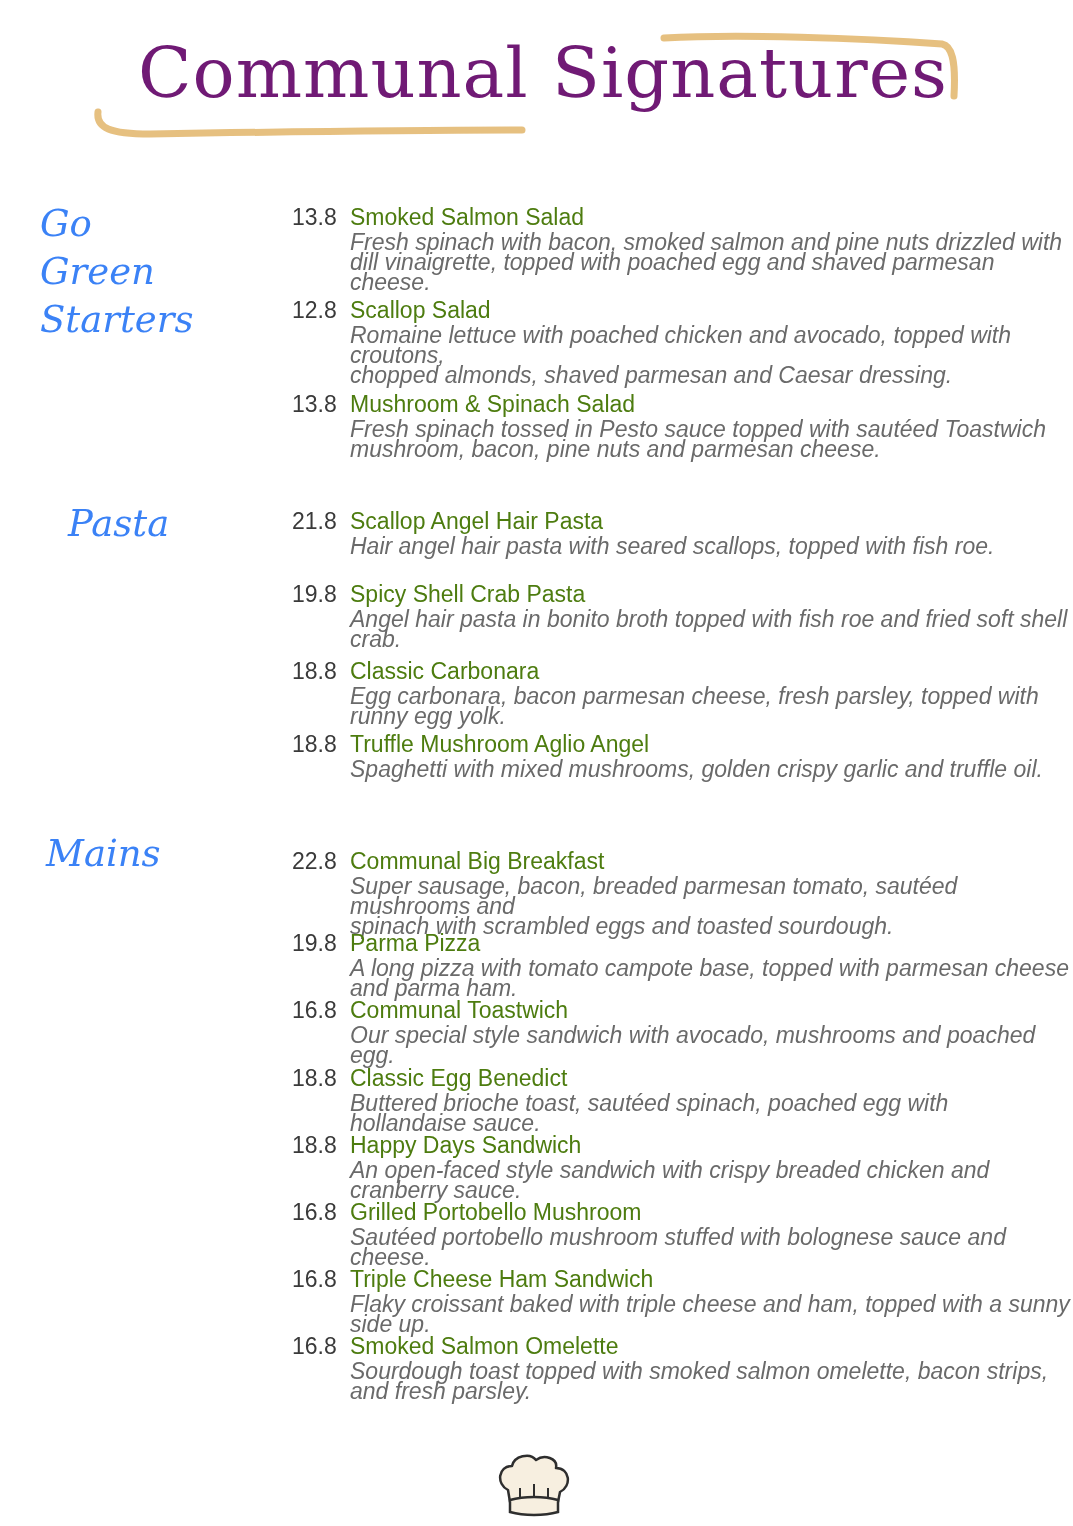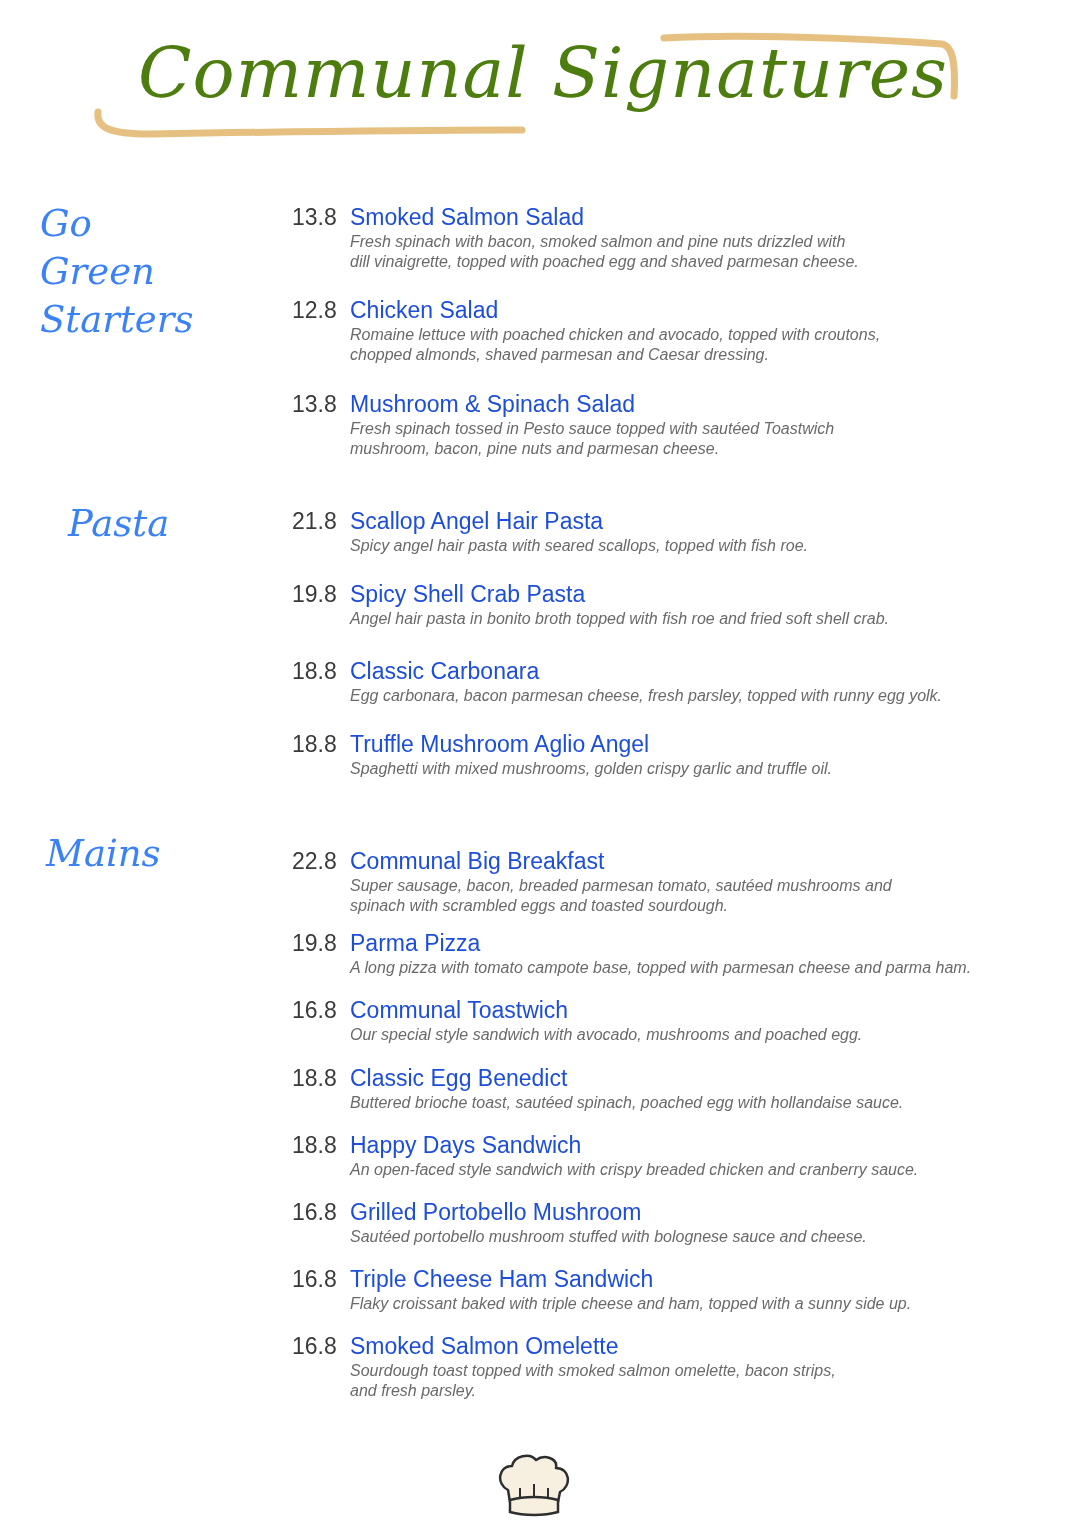--- a/index.html
+++ b/index.html
@@ -1,31 +1,31 @@
 <!DOCTYPE html>
 <html><head>
 <meta charset="utf-8">
 <style>
   html, body { margin: 0; padding: 0; background: #ffffff; }
   body { width: 1073px; height: 1526px; position: relative; overflow: hidden; font-family: "Liberation Sans", sans-serif; color: #3a3a3a; }
   .title-wrap { position: absolute; left: 0; top: 0; width: 1073px; height: 170px; }
   .brush { position: absolute; }
   .title {
     position: absolute; left: 138px; top: 32px;
-    font-family: "DejaVu Serif", serif; font-style: italic; font-size: 70px; letter-spacing: 1px;
-    color: #4d7c0f; white-space: nowrap;
+    font-family: "DejaVu Serif", serif; font-size: 70px; letter-spacing: 1px;
+    color: #701a75; white-space: nowrap;
   }
   .section-label {
     position: absolute; left: 40px;
     font-family: "DejaVu Serif", serif; font-style: italic; font-size: 37px; line-height: 48px; color: #3b82f6;
   }
   .item { position: absolute; left: 276px; width: 790px; }
   .price { position: absolute; left: 16px; top: 0; font-size: 23px; color: #3a3a3a; }
-  .name { position: absolute; left: 74px; top: 0; font-size: 23px; color: #1d4ed8; white-space: nowrap; text-align: center; }
-  .desc { position: absolute; left: 74px; top: 28px; font-size: 16px; font-style: italic; color: #6a6a6a; line-height: 20px; white-space: pre-line; width: 720px; }
+  .name { position: absolute; left: 74px; top: 0; font-size: 23px; color: #4d7c0f; white-space: nowrap; text-align: center; }
+  .desc { position: absolute; left: 74px; top: 28px; font-size: 23px; font-style: italic; color: #6a6a6a; line-height: 20px; white-space: pre-line; width: 720px; }
   .chef { position: absolute; left: 494px; top: 1452px; width: 80px; height: 66px; }
 </style>
 </head>
 <body>
 
 <div class="title-wrap">
   <svg class="brush" style="left:660px;top:30px;" width="300" height="80" viewBox="0 0 300 80">
     <path d="M4 8 C 80 4, 200 8, 282 14 C 292 16, 296 30, 294 66" stroke="#e2b56a" stroke-width="7" fill="none" stroke-linecap="round" opacity="0.85"></path>
   </svg>
   <svg class="brush" style="left:90px;top:108px;" width="440" height="40" viewBox="0 0 440 40">
@@ -39,37 +39,37 @@
 Starters</div>
 
 <div class="item" style="top:204px;">
   <span class="price">13.8</span>
   <span class="name">Smoked Salmon Salad</span>
   <div class="desc">Fresh spinach with bacon, smoked salmon and pine nuts drizzled with
 dill vinaigrette, topped with poached egg and shaved parmesan cheese.</div>
 </div>
 <div class="item" style="top:297px;">
   <span class="price">12.8</span>
-  <span class="name">Chicken Salad</span>
+  <span class="name">Scallop Salad</span>
   <div class="desc">Romaine lettuce with poached chicken and avocado, topped with croutons,
 chopped almonds, shaved parmesan and Caesar dressing.</div>
 </div>
 <div class="item" style="top:391px;">
   <span class="price">13.8</span>
   <span class="name">Mushroom &amp; Spinach Salad</span>
   <div class="desc">Fresh spinach tossed in Pesto sauce topped with sautéed Toastwich
 mushroom, bacon, pine nuts and parmesan cheese.</div>
 </div>
 
 <div class="section-label" style="top:500px;left:46px;margin-left:22px;">Pasta</div>
 
 <div class="item" style="top:508px;">
   <span class="price">21.8</span>
   <span class="name">Scallop Angel Hair Pasta</span>
-  <div class="desc">Spicy angel hair pasta with seared scallops, topped with fish roe.</div>
+  <div class="desc">Hair angel hair pasta with seared scallops, topped with fish roe.</div>
 </div>
 <div class="item" style="top:581px;">
   <span class="price">19.8</span>
   <span class="name">Spicy Shell Crab Pasta</span>
   <div class="desc">Angel hair pasta in bonito broth topped with fish roe and fried soft shell crab.</div>
 </div>
 <div class="item" style="top:658px;">
   <span class="price">18.8</span>
   <span class="name">Classic Carbonara</span>
   <div class="desc">Egg carbonara, bacon parmesan cheese, fresh parsley, topped with runny egg yolk.</div>

